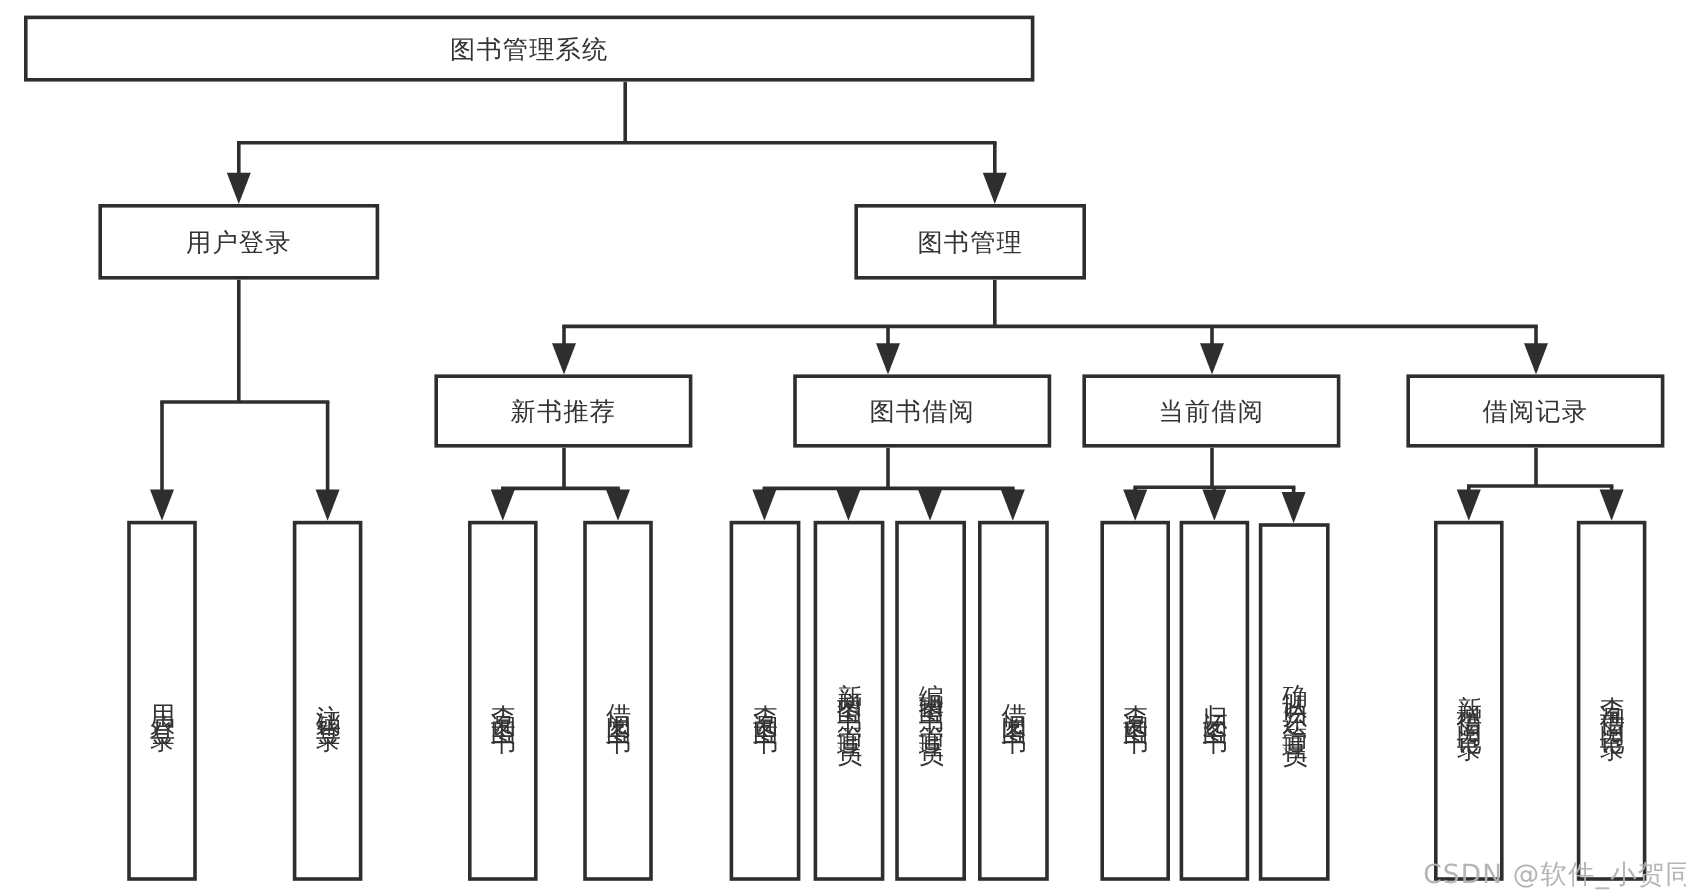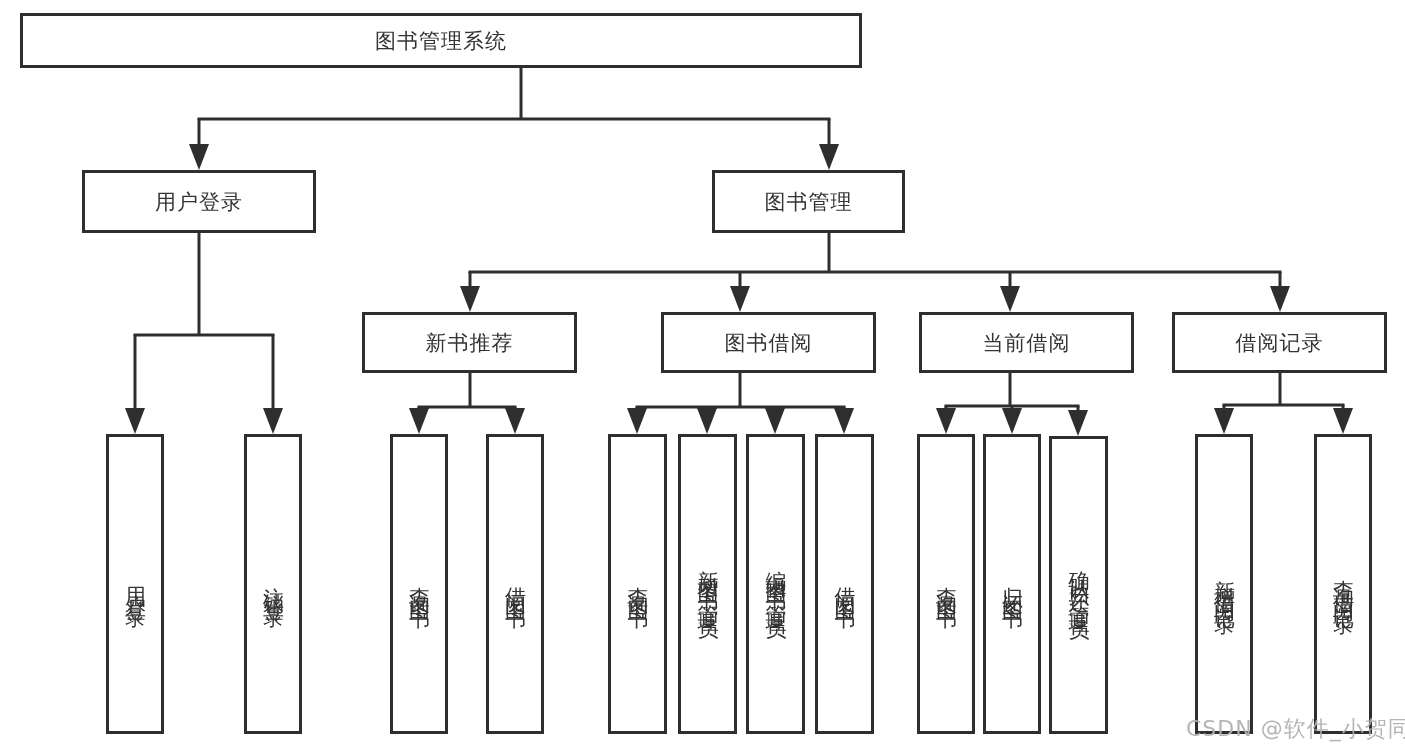--- a/index.html
+++ b/index.html
@@ -123,21 +123,21 @@
     </g>
   </svg>
 
   <div class="node" style="left:20px; top:13px; width:842px; height:55px;text-align:right;">图书管理系统</div>
 
   <div class="node" style="left:82px; top:170px; width:234px; height:63px;">用户登录</div>
   <div class="node" style="left:712px; top:170px; width:193px; height:63px;">图书管理</div>
 
   <div class="node" style="left:362px; top:312px; width:215px; height:61px;">新书推荐</div>
   <div class="node" style="left:632px; top:312px; width:215px; height:61px;margin-left:29px;">图书借阅</div>
-  <div class="node" style="left:902px; top:312px; width:215px; height:61px;margin-left:17px;">当前借阅</div>
+  <div class="node" style="left:902px; top:312px; width:215px; height:61px;">当前借阅</div>
   <div class="node" style="left:1172px; top:312px; width:215px; height:61px;text-align:center;">借阅记录</div>
 
   <div class="node leaf" style="left:106px; top:434px; width:58px; height:300px;">
     <span class="vtext">用户登录</span>
   </div>
   <div class="node leaf" style="left:244px; top:434px; width:58px; height:300px;">
     <span class="vtext">注销登录</span>
   </div>
 
   <div class="node leaf" style="left:390px; top:434px; width:58px; height:300px;">

